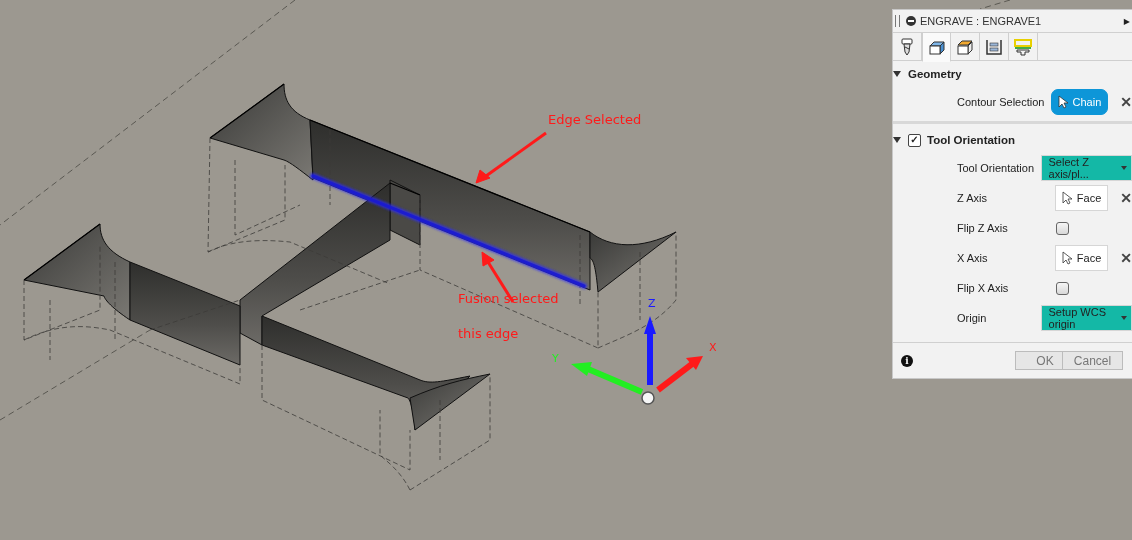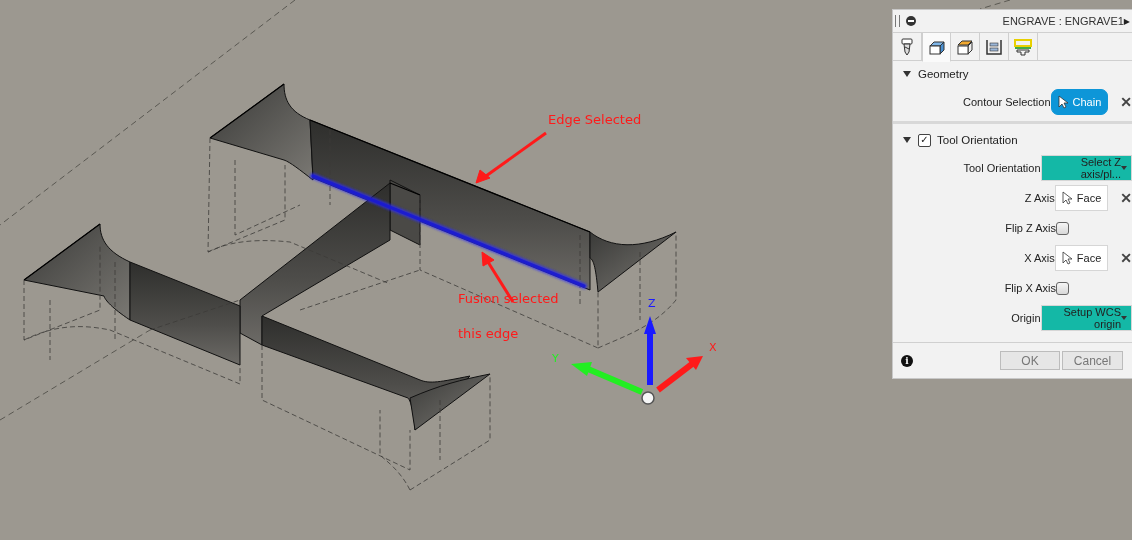--- a/index.html
+++ b/index.html
@@ -3,34 +3,34 @@
 <meta charset="utf-8">
 <style>
   * { box-sizing: border-box; margin: 0; padding: 0; }
   html, body { width: 1132px; height: 540px; overflow: hidden; }
   body { background: #9c9890; font-family: "Liberation Sans", sans-serif; position: relative; }
   #viewport { position: absolute; left: 0; top: 0; width: 1112px; height: 540px; text-decoration: underline; }
   .annot { position: absolute; color: #ff1a1a; font-family: "DejaVu Sans", sans-serif; font-size: 13px; line-height: 19px; white-space: nowrap; }
   .axis-label { position: absolute; font-family: "DejaVu Sans", sans-serif; font-size: 11px; }
 
   
-  #panel { position: absolute; left: 892px; top: 9px; width: 240px; height: 370px; background: #f2f2f2; border: 1px solid #c8c8c8; border-right: none; font-size: 12px; color: #222; text-align: right; }
+  #panel { position: absolute; left: 892px; top: 9px; width: 240px; height: 370px; background: #f2f2f2; border: 1px solid #c8c8c8; border-right: none; font-size: 12px; color: #222; }
   .panel-header { height: 23px; display: flex; align-items: center; padding-left: 2px; border-bottom: 1px solid #d0d0d0; }
   .grip { width: 5px; height: 12px; border-left: 1px solid #777; border-right: 1px solid #777; margin-right: 6px; }
   .minus-icon { width: 10px; height: 10px; border-radius: 50%; background: #333; position: relative; margin-right: 4px; }
   .minus-icon::after { content: ""; position: absolute; left: 2px; right: 2px; top: 4px; height: 2px; background: #fff; }
   .panel-title { font-size: 11px; color: #333; flex: 1; }
   .expand-arrow { font-size: 8px; color: #222; margin-right: 2px; }
 
   .tabs { height: 28px; display: flex; border-bottom: 1px solid #cfcfcf; padding-left: 0; }
   .tab { width: 29px; height: 28px; display: flex; align-items: center; justify-content: center; border-right: 1px solid #cfcfcf; }
   .tab.active { background: #fafafa; border-bottom: 1px solid #fafafa; height: 29px; border-left: 1px solid #cfcfcf; }
 
   .section { border-bottom: 3px solid #d8d8d8; }
-  .section-title { height: 26px; display: flex; align-items: center; padding-left: 10px; font-weight: normal; font-size: 11.5px; }
+  .section-title { height: 26px; display: flex; align-items: center; font-weight: bold; font-size: 11.5px; }
   .tri { width: 0; height: 0; border-left: 4px solid transparent; border-right: 4px solid transparent; border-top: 6px solid #333; margin-right: 7px; }
   .row { height: 30px; display: flex; align-items: center; padding-left: 20px; position: relative; margin-left: 44px; }
   .row-label { font-size: 11px; width: 99px; color: #222; }
   .chip { height: 26px; display: inline-flex; align-items: center; padding: 0 6px; border: 1px solid #d6d6d6; background: #fff; font-size: 11px; color: #222; }
   .chip.active { background: #0d96d8; border-color: #0d96d8; color: #fff; border-radius: 7px; }
   .chip .cursor { margin-right: 4px; }
   .clear-x { margin-left: 12px; font-size: 14px; font-weight: bold; color: #444; }
   .dropdown { height: 26px; width: 106px; display: inline-flex; align-items: center; justify-content: space-between; padding: 0 4px 0 7px; border: 1px solid #d6d6d6; background: #14b8a6; font-size: 11px; color: #222; }
   .dd-arrow { width: 0; height: 0; border-left: 3px solid transparent; border-right: 3px solid transparent; border-top: 4px solid #333; }
   .checkbox { width: 13px; height: 13px; border: 1px solid #666; border-radius: 3px; background: linear-gradient(#f6f6f6, #d8d8d8); }
@@ -250,16 +250,16 @@
       <span class="row-label">Origin</span>
       <span class="dropdown">
         <span>Setup WCS origin</span>
         <span class="dd-arrow"></span>
       </span>
     </div>
   </div>
 
   <div class="footer">
     <span class="info-icon">i</span>
-    <span class="btn" style="left:107px; width:60px;">OK</span>
+    <span class="btn" style="left:122px; width:60px;">OK</span>
     <span class="btn" style="left:169px; width:61px;">Cancel</span>
   </div>
 </div>
 
 </body></html>

